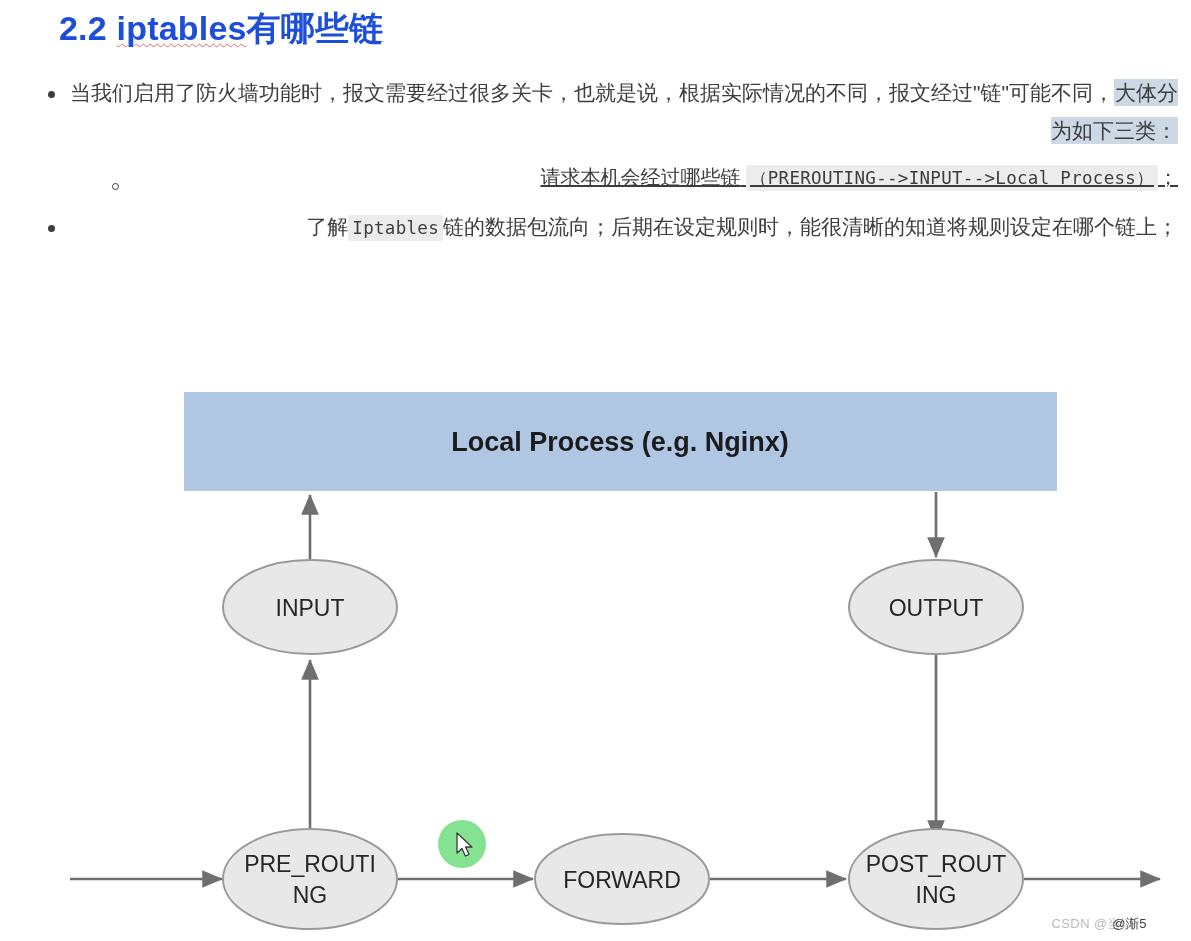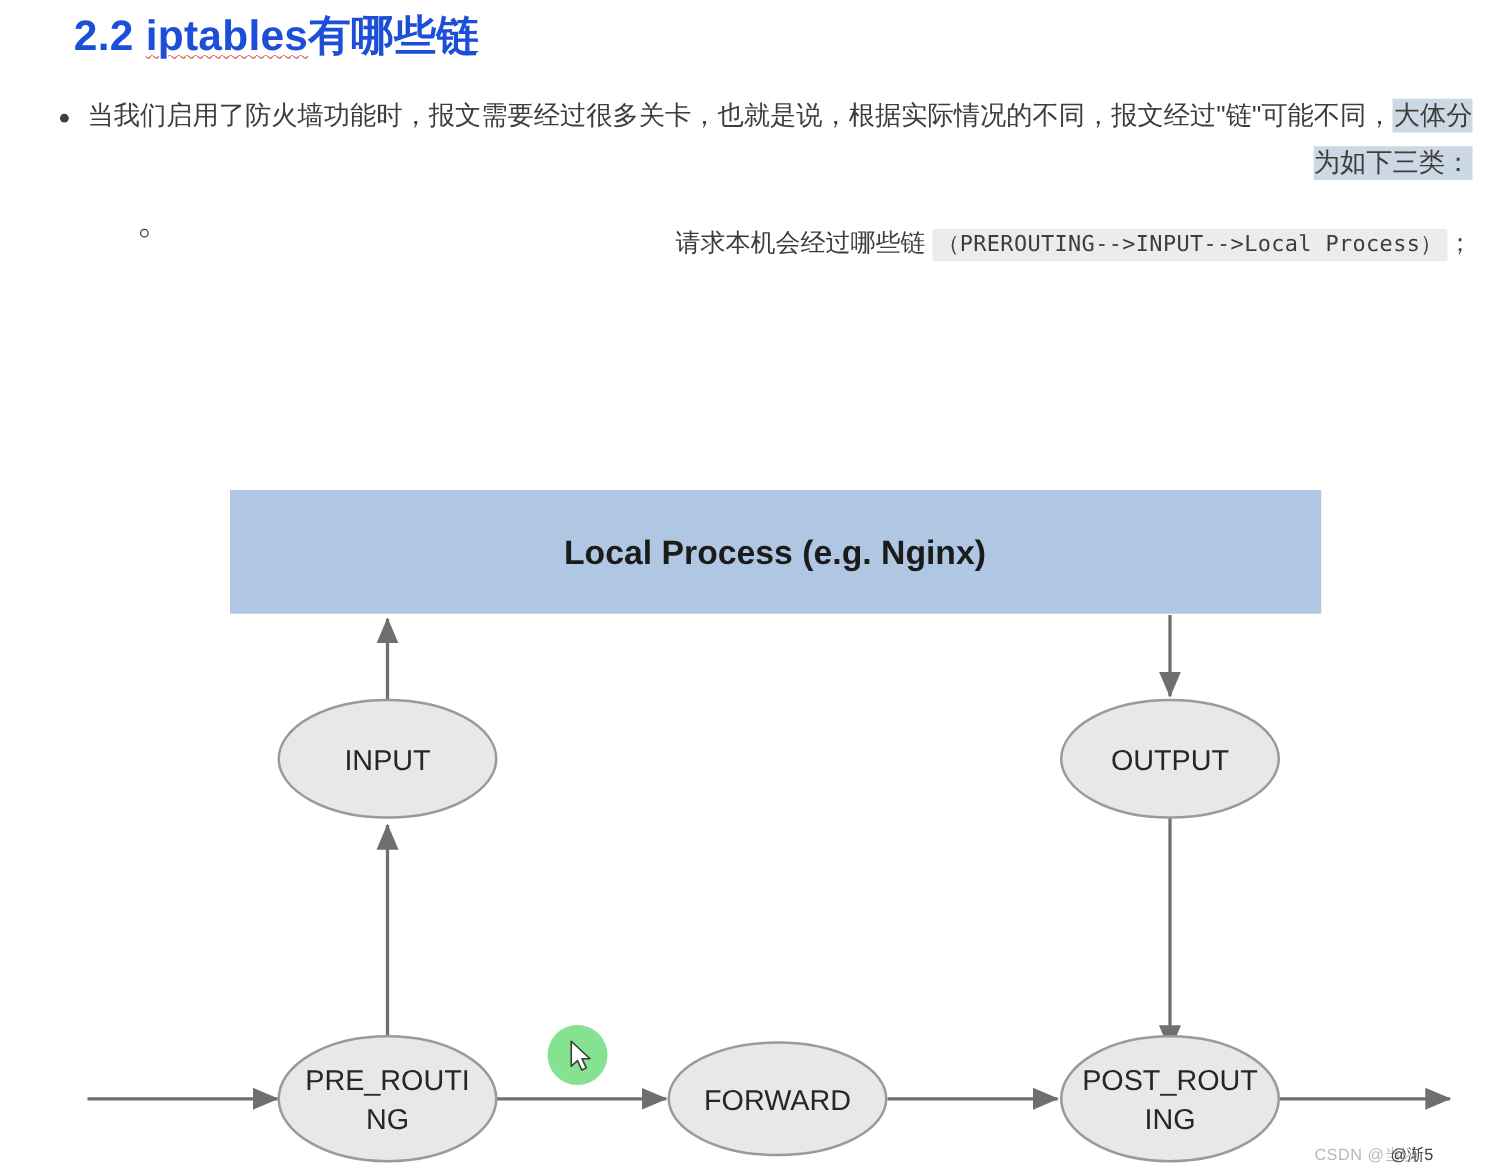--- a/index.html
+++ b/index.html
@@ -60,23 +60,24 @@
     background: #3d3d3d;
   }
   .sub-list {
     margin-top: 10px;
     padding-left: 36px;
   }
   .sub-item {
     position: relative;
     padding-left: 28px;
     font-size: 20px;
-    line-height: 70px;
+    line-height: 35px;
     color: #3d3d3d;
     white-space: nowrap;
+    text-decoration: underline;
   }
   .sub-item::before {
     content: "";
     position: absolute;
     left: 6px;
     top: 23px;
     width: 7px;
     height: 7px;
     border-radius: 50%;
     border: 1.4px solid #3d3d3d;
@@ -171,20 +172,23 @@
     <span>当我们启用了防火墙功能时，报文需要经过很多关卡，也就是说，根据实际情况的不同，报文经过"链"可能不同，</span><span class="hl">大体分为如下三类：</span>
 
     <div class="sub-list">
       <div class="sub-item">
         <span>请求本机会经过哪些链</span>
         <code class="inline">（PREROUTING--&gt;INPUT--&gt;Local Process）</code><span>；</span>
       </div>
     </div>
   </div>
 
+  <div class="bullet-item" style="margin-top:12px;">
+    <span>了解</span><code class="inline">Iptables</code><span class="tail">链的数据包流向；后期在设定规则时，能很清晰的知道将规则设定在哪个链上；</span>
+  </div>
 
 </div>
 
 <div class="diagram">
   <svg width="1191" height="559" viewBox="0 0 1191 559" xmlns="http://www.w3.org/2000/svg">
     <defs>
       <marker id="arrowhead" markerWidth="9" markerHeight="9" refX="7.6" refY="4" orient="auto" markerUnits="strokeWidth">
         <path d="M0,0.6 L8,4 L0,7.4 z" fill="#6f6f6f"></path>
       </marker>
     </defs>

